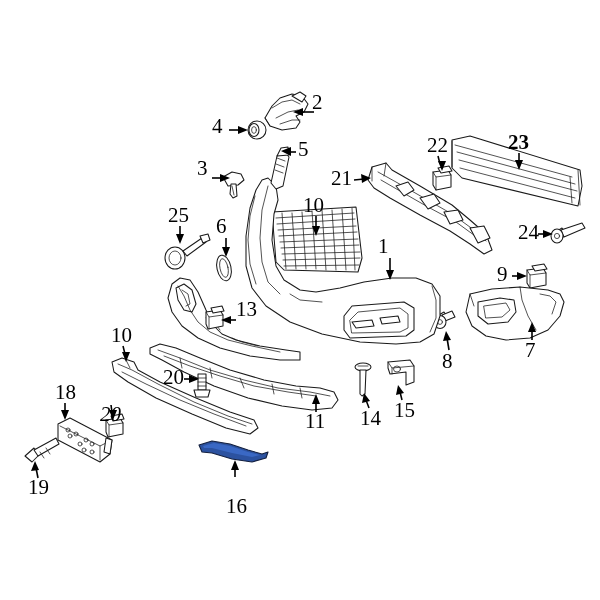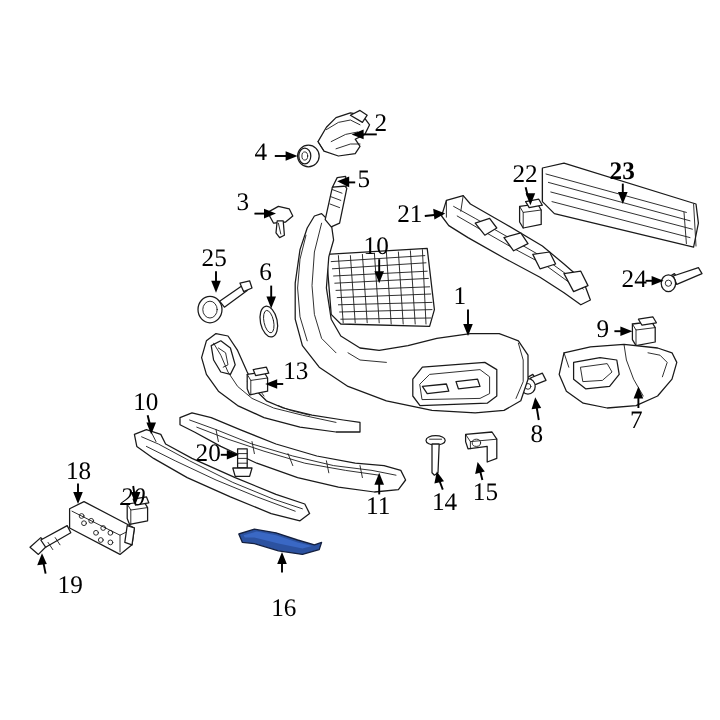--- a/index.html
+++ b/index.html
@@ -445,21 +445,21 @@
   <div class="callout-label" style="left:497px; top:264px;">9</div>
   <div class="callout-label" style="left:303px; top:195px;">10</div>
   <div class="callout-label" style="left:305px; top:411px;">11</div>
   <div class="callout-label" style="left:163px; top:367px;">20</div>
   <div class="callout-label" style="left:236px; top:299px;">13</div>
   <div class="callout-label" style="left:360px; top:408px;">14</div>
   <div class="callout-label" style="left:394px; top:400px;">15</div>
   <div class="callout-label" style="left:226px; top:496px;">16</div>
   <div class="callout-label" style="left:111px; top:325px;">10</div>
   <div class="callout-label" style="left:55px; top:382px;">18</div>
-  <div class="callout-label" style="left:28px; top:477px;margin-left:20px;">19</div>
+  <div class="callout-label" style="left:28px; top:477px;">19</div>
   <div class="callout-label" style="left:100px; top:404px;font-style:italic;">20</div>
   <div class="callout-label" style="left:331px; top:168px;">21</div>
   <div class="callout-label" style="left:427px; top:135px;">22</div>
   <div class="callout-label" style="left:508px; top:132px;font-weight:bold;">23</div>
   <div class="callout-label" style="left:518px; top:222px;">24</div>
   <div class="callout-label" style="left:168px; top:205px;">25</div>
 
 </div>
 
 </body></html>

